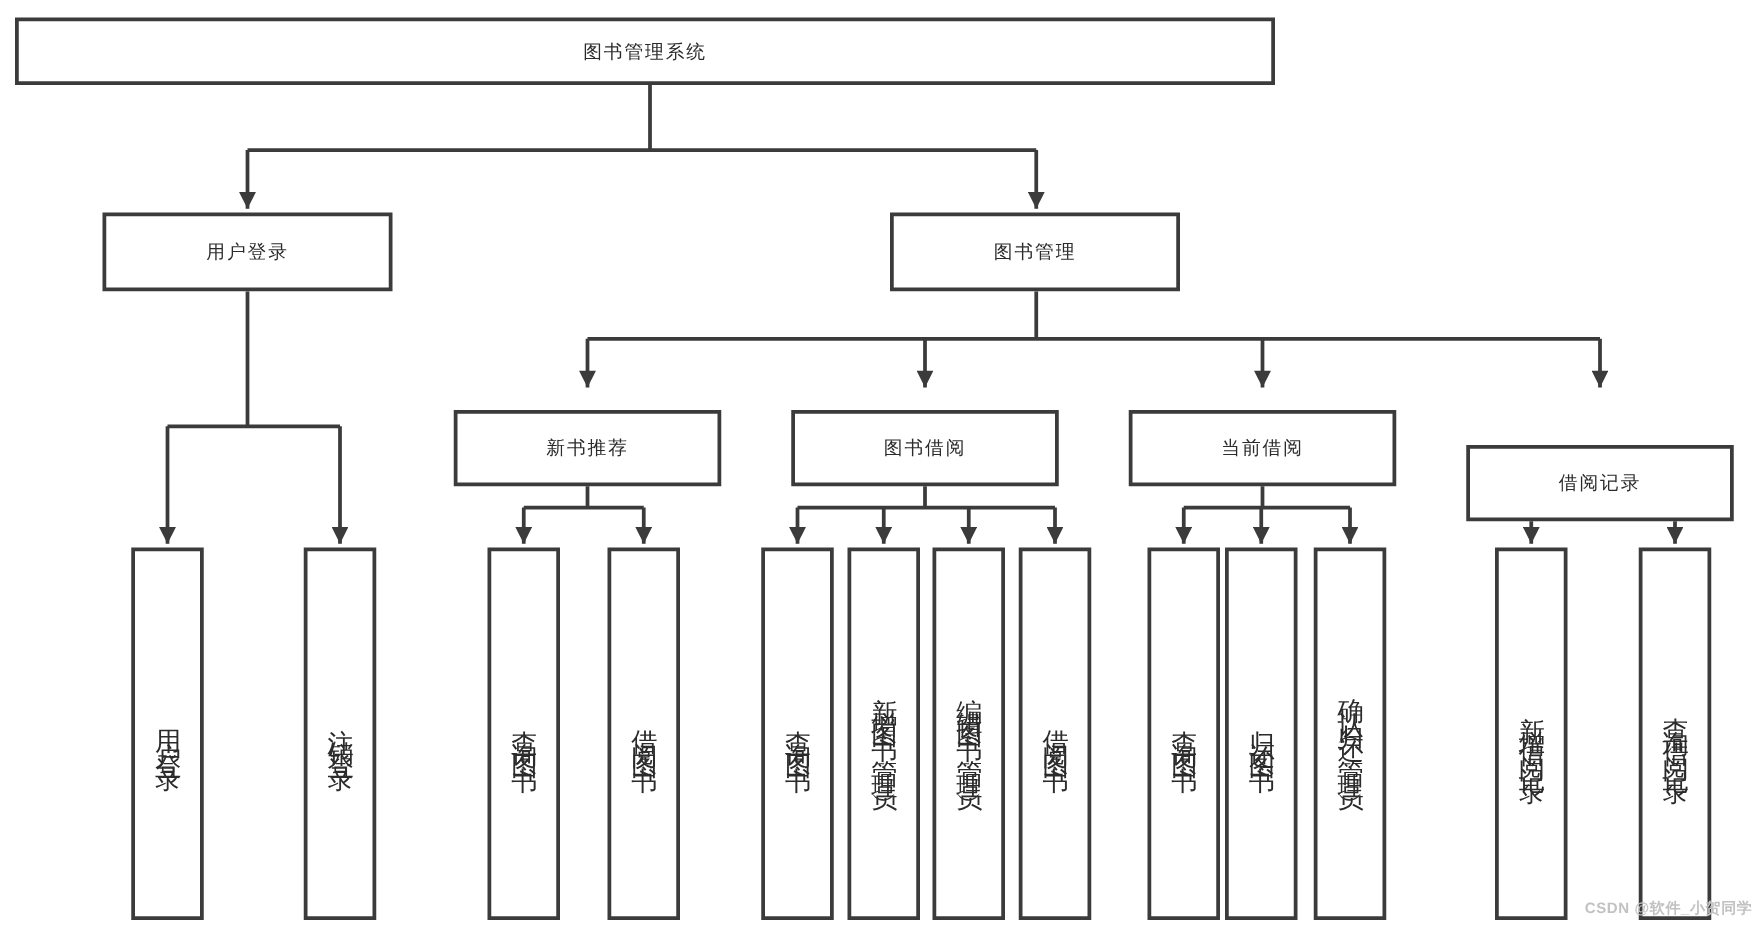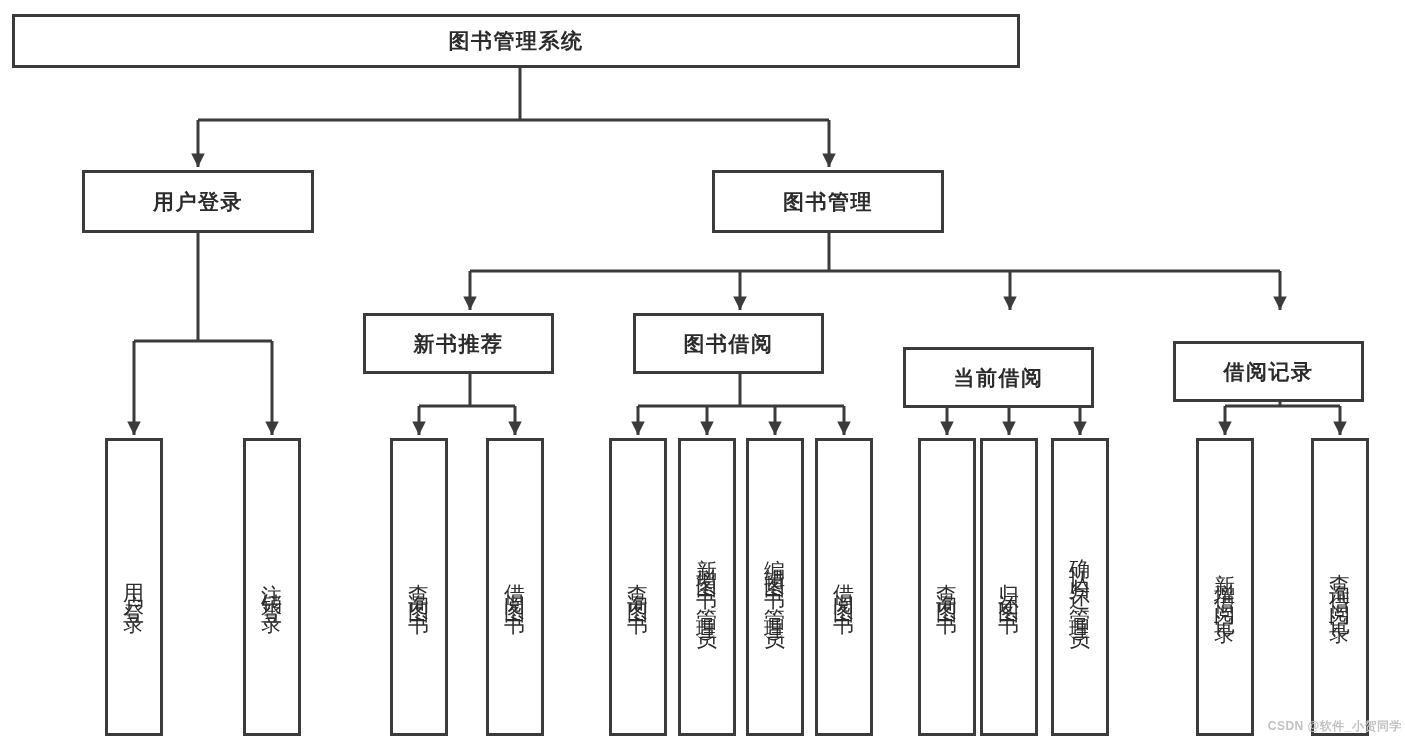--- a/index.html
+++ b/index.html
@@ -19,24 +19,24 @@
   .wires{position:absolute;left:0;top:0;width:1405px;height:747px;z-index:1;}
   .wires path,.wires line{stroke:var(--line);stroke-width:3;fill:none;}
   .node{
     position:absolute;
     background:#fff;
     border:3px solid var(--line);
     display:flex;align-items:center;justify-content:center;
     z-index:2;
     color:var(--text);
   }
-  .node.h{font-size:21px;letter-spacing:1.5px;font-weight:700;}
+  .node.h{font-size:15px;letter-spacing:1.5px;font-weight:400;}
   .root{left:12px;top:14px;width:1008px;height:54px;font-size:22px;letter-spacing:2px;}
   .lvl2{top:170px;width:232px;height:63px;}
-  .lvl3{top:313px;width:191px;height:61px;justify-content:center;}
+  .lvl3{top:328px;width:214px;height:61px;justify-content:center;}
   .leaf{top:438px;width:58px;height:298px;}
   .leaf .vtxt{
     writing-mode:vertical-rl;
     text-orientation:mixed;
     font-size:21px;
     letter-spacing:10px;
     line-height:1;
     white-space:nowrap;
   }
   .watermark{
@@ -120,21 +120,21 @@
   <div class="node h lvl2" style="left:712px;align-items:center;">
     <span>图书管理</span>
   </div>
 
   <div class="node h lvl3" style="left:363px;">
     <span>新书推荐</span>
   </div>
   <div class="node h lvl3" style="left:633px;">
     <span>图书借阅</span>
   </div>
-  <div class="node h lvl3" style="left:903px;margin-top:34px;">
+  <div class="node h lvl3" style="left:903px;">
     <span>当前借阅</span>
   </div>
   <div class="node h lvl3" style="left:1173px;margin-top:28px;">
     <span>借阅记录</span>
   </div>
 
   <div class="node leaf" style="left:105px;">
     <span class="vtxt">用户登录</span>
   </div>
   <div class="node leaf" style="left:243px;">

